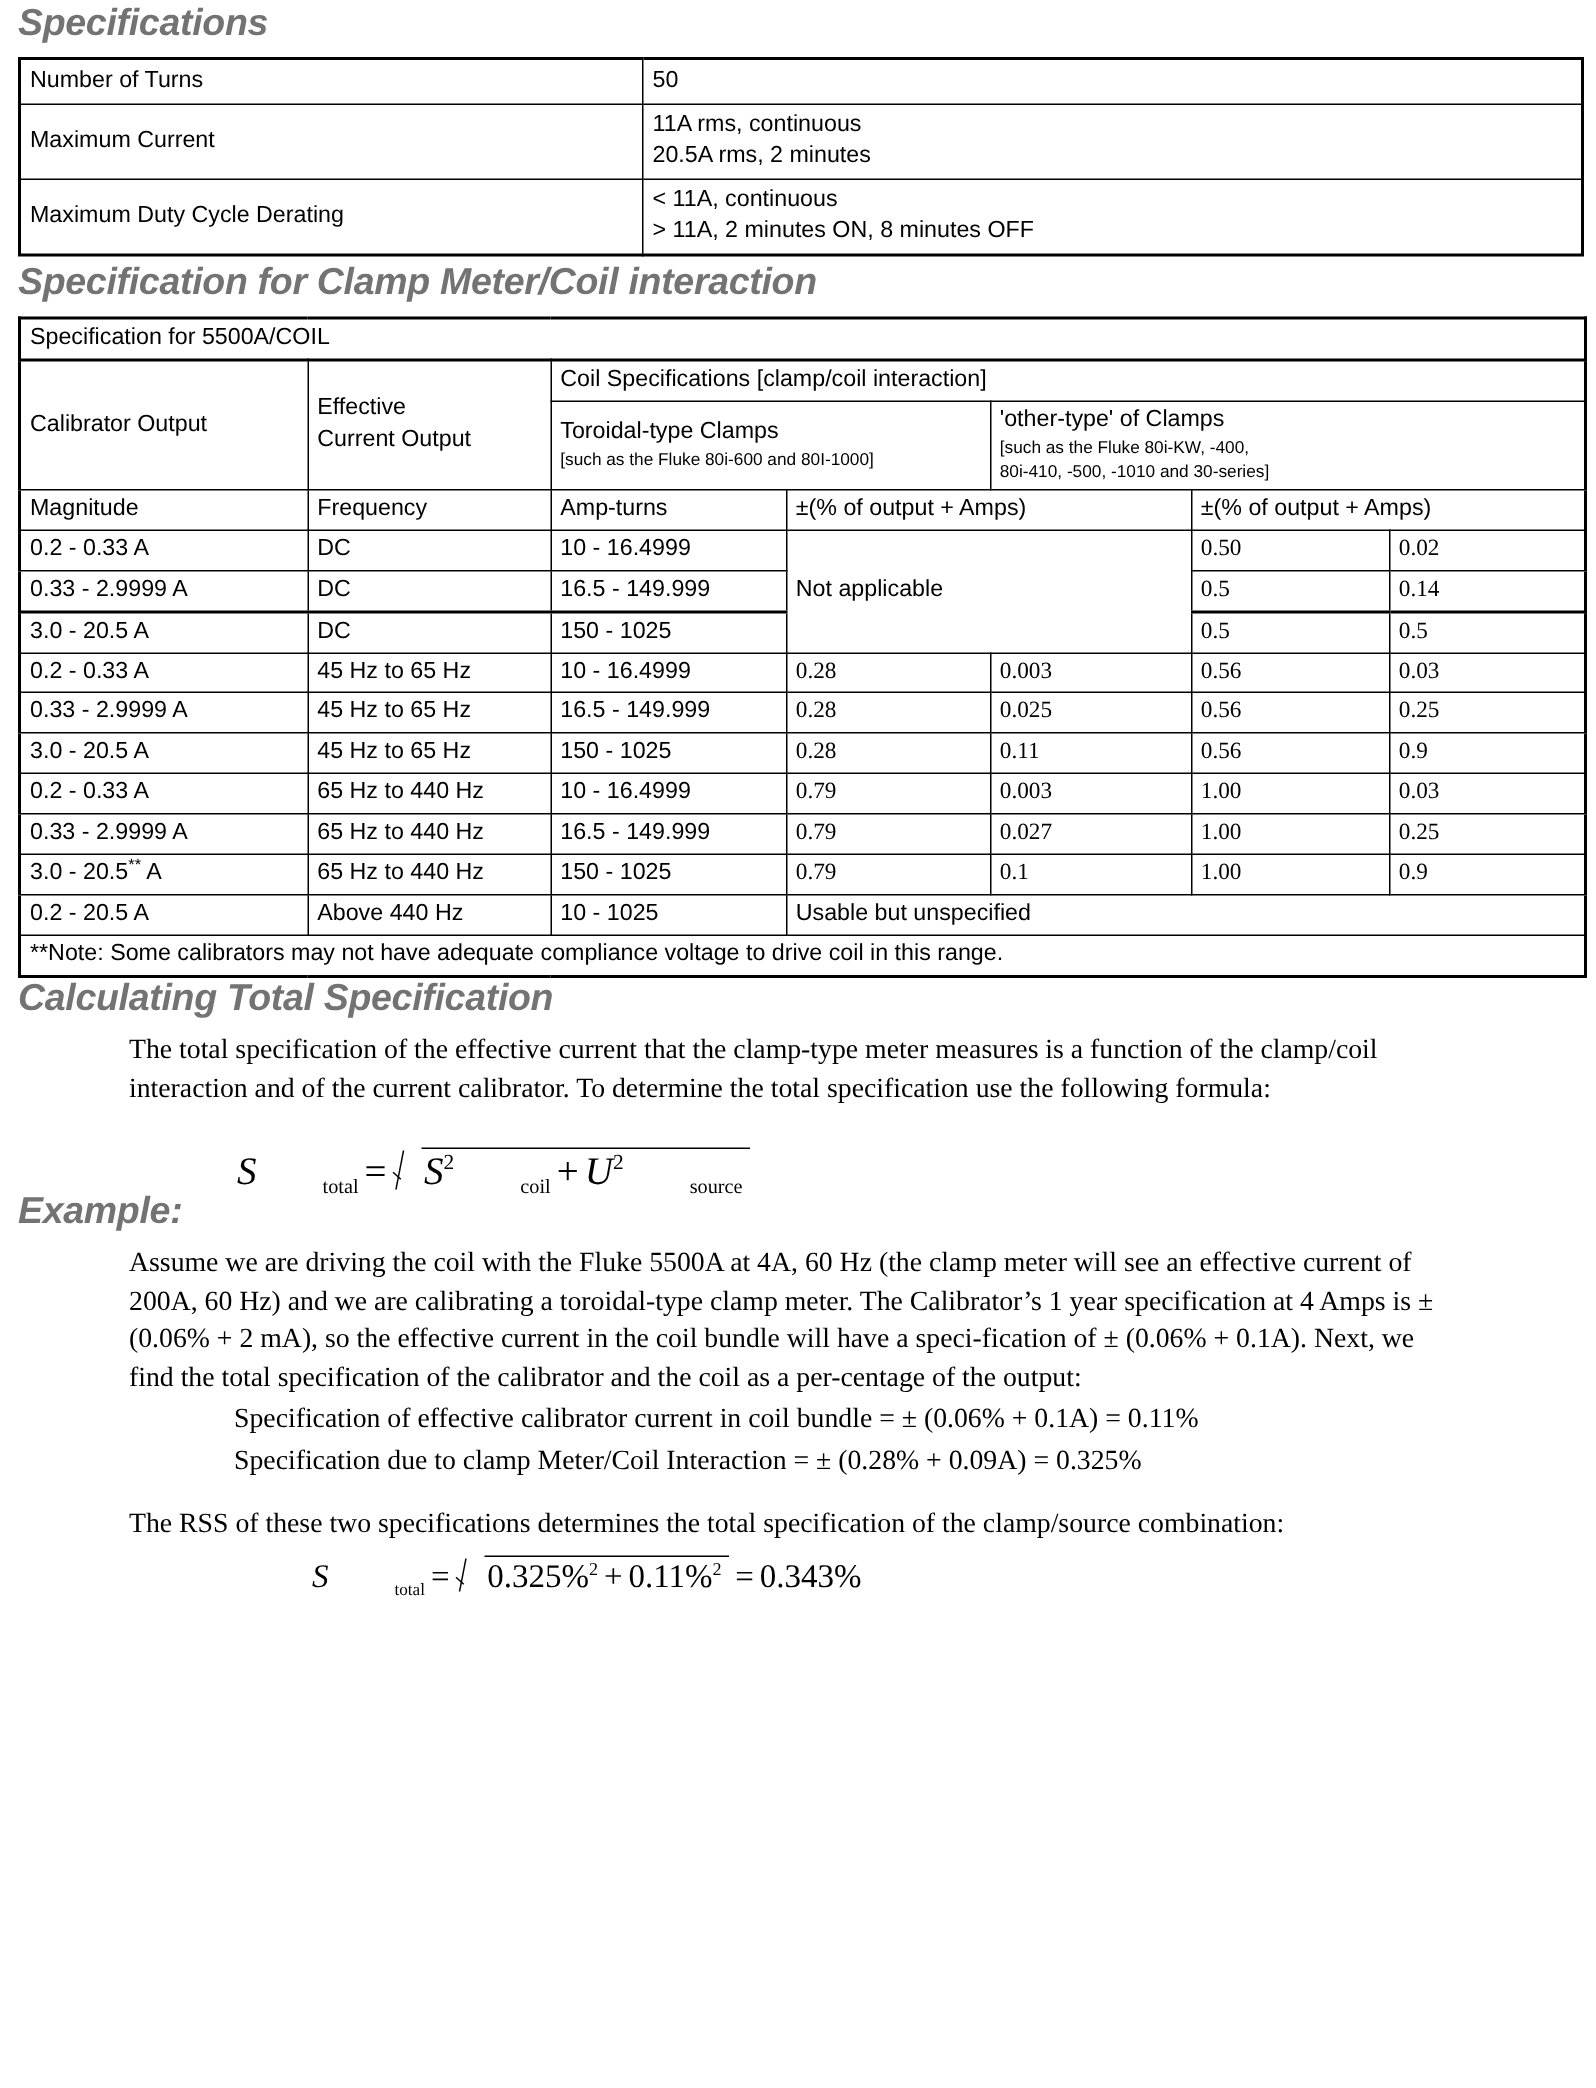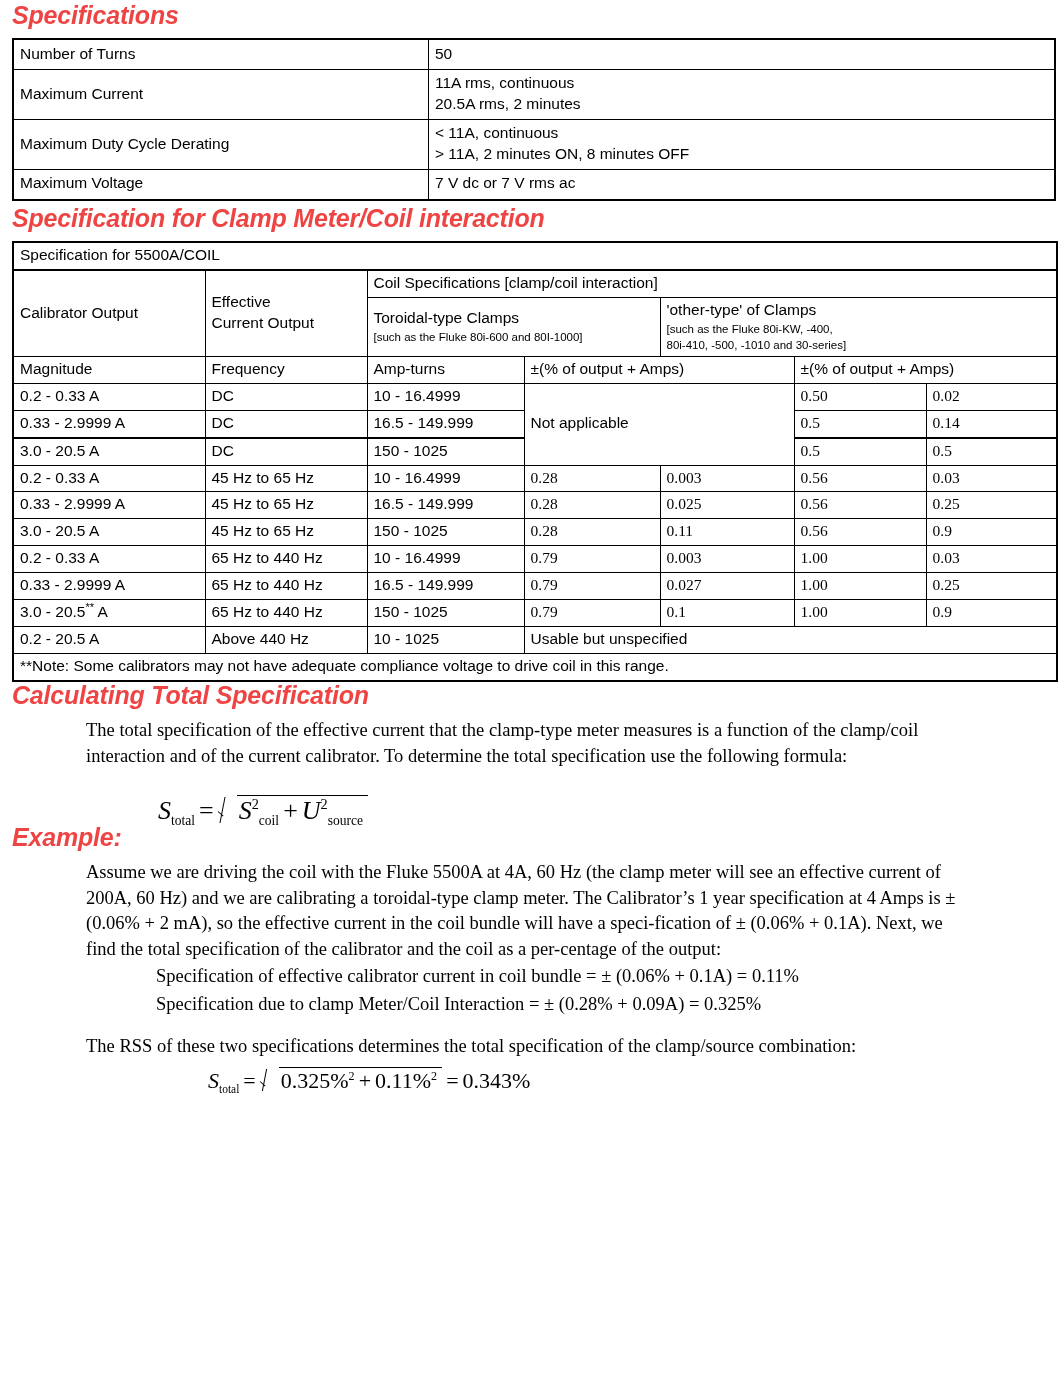--- a/index.html
+++ b/index.html
@@ -16,21 +16,21 @@
   }
   .page {
     width: 1064px;
     box-sizing: border-box;
     padding: 2px 8px 6px 8px;
     position: relative;
   }
 
   
   h1.sect {
-    color: #ef4444;
+    color: #737373;
     font-family: "Liberation Sans", sans-serif;
     font-weight: bold;
     font-style: italic;
     font-size: 25px;
     line-height: 1.05;
     margin: 0 0 10px 4px;
     letter-spacing: -0.2px;
   }
   h1.sect.tight { }
 
@@ -129,20 +129,21 @@
     font-style: italic;
     white-space: nowrap;
     line-height: 1;
   }
   .eq.small { font-size: 22px; }
   .eq sub {
     font-style: normal;
     font-size: 0.52em;
     vertical-align: sub;
     line-height: 0;
+    margin-left: 44px;
   }
   .eq sup {
     font-style: normal;
     font-size: 0.55em;
     vertical-align: super;
     line-height: 0;
   }
   .op { font-style: normal; padding: 0 4px; }
   .radical {
     display: inline-block;
@@ -197,26 +198,20 @@
         <td class="br-thick">
           <span class="ln">11A rms, continuous</span>
           <span class="ln">20.5A rms, 2 minutes</span>
         </td>
       </tr>
       <tr>
         <td class="lbl bl-thick">Maximum Duty Cycle Derating</td>
         <td class="br-thick">
           <span class="ln">&lt; 11A, continuous</span>
           <span class="ln">&gt; 11A, 2 minutes ON, 8 minutes OFF</span>
-        </td>
-      </tr>
-      <tr>
-        <td class="lbl bl-thick">Maximum Voltage</td>
-        <td class="br-thick">
-          <span class="ln">7 V dc or 7 V rms ac</span>
         </td>
       </tr>
     </tbody>
   </table>
 
   <h1 class="sect tight">Specification for Clamp Meter/Coil interaction</h1>
 
   <table class="doc coil-table outer-thick">
     <colgroup>
       <col style="width:192px">

